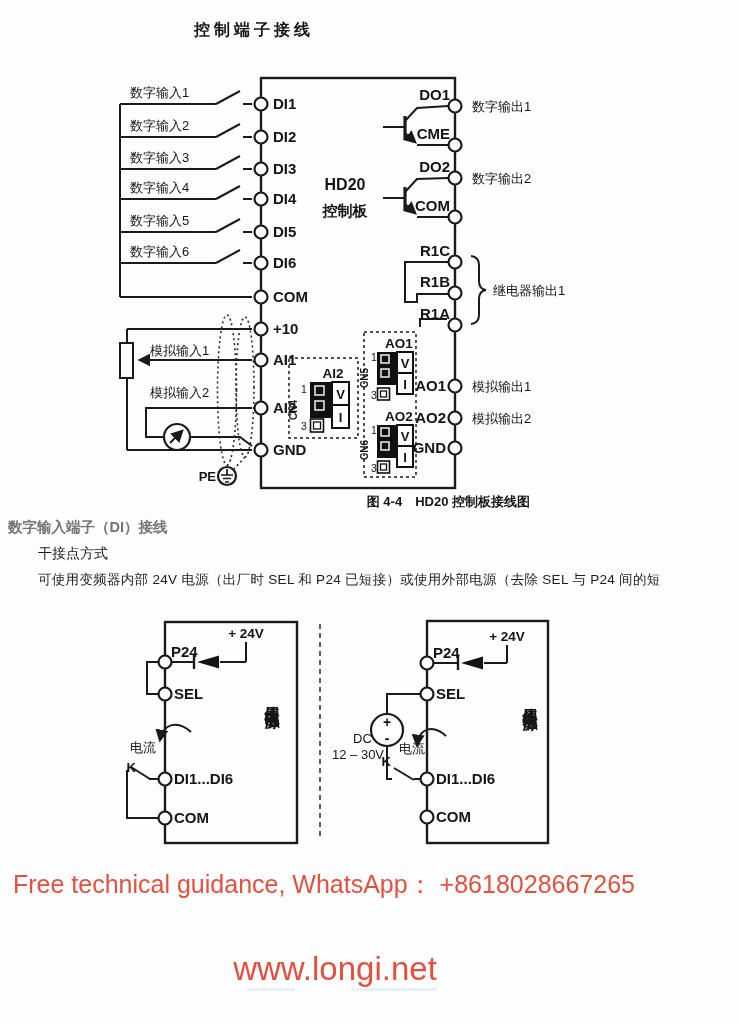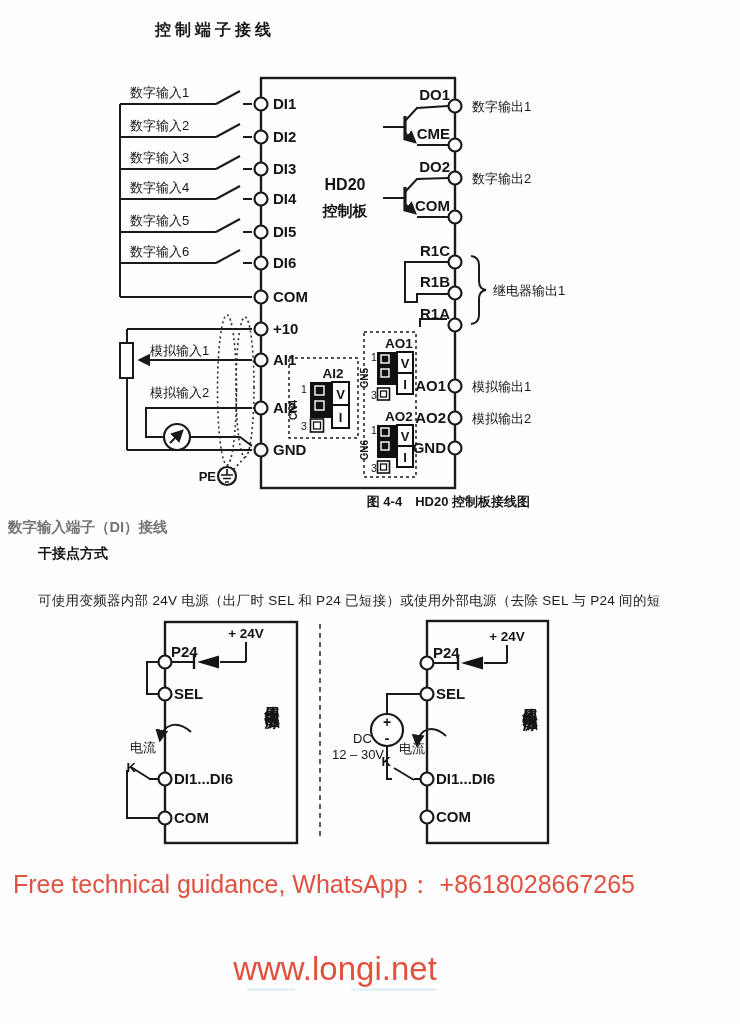--- a/index.html
+++ b/index.html
@@ -1,22 +1,22 @@
 <!DOCTYPE html>
 <html><head>
 <meta charset="utf-8">
 <style>
   html,body{margin:0;padding:0;background:#ffffff;}
   .page{position:relative;width:740px;height:1024px;background:#fefefe;overflow:hidden;
         font-family:"Liberation Sans","DejaVu Sans",sans-serif;color:#111;}
   .abs{position:absolute;}
-  .title{font-size:16px;font-weight:bold;letter-spacing:4px;color:#161616;}
+  .title{font-size:16px;font-weight:bold;letter-spacing:4px;color:#161616;margin-left:39px;}
   .caption{font-size:13px;font-weight:bold;text-align:right;color:#161616;}
   .heading{font-size:14.5px;font-weight:bold;color:#737373;}
-  .subheading{font-size:14px;font-weight:bold;color:#161616;}
+  .subheading{font-size:14px;font-weight:normal;color:#161616;}
   .body-text{font-size:13.5px;color:#1c1c1c;letter-spacing:0.3px;}
   .vlabel{writing-mode:vertical-rl;text-orientation:upright;font-size:15px;font-weight:600;
           letter-spacing:1.5px;color:#161616;}
   .promo{font-size:25px;color:#E0513F;white-space:nowrap;}
   .website{font-size:33px;color:#E0513F;text-align:center;}
   .artifact{background:#dcedf7;opacity:0.7;}
   svg{position:absolute;left:0;overflow:visible;}
   svg text{font-family:"Liberation Sans","DejaVu Sans",sans-serif;fill:#141414;}
   .w{stroke:#1a1a1a;stroke-width:2;fill:none;}
   .w3{stroke:#1a1a1a;stroke-width:2.4;fill:none;}
@@ -224,21 +224,21 @@
       <text class="vi" x="405" y="383" text-anchor="middle">V</text>
       <rect x="397" y="388" width="16" height="21" class="cell"></rect>
       <text class="vi" x="405" y="404" text-anchor="middle">I</text>
     </g>
   </svg>
 
   <div class="abs caption" style="left:180px;top:493px;width:350px;">图 4-4　HD20 控制板接线图</div>
 
   <div class="abs heading" style="left:8px;top:518px;">数字输入端子（DI）接线</div>
   <div class="abs subheading" style="left:38px;top:545px;">干接点方式</div>
-  <div class="abs body-text" style="left:38px;top:592px;width:690px;">可使用变频器内部 24V 电源（出厂时 SEL 和 P24 已短接）或使用外部电源（去除 SEL 与 P24 间的短</div>
+  <div class="abs body-text" style="left:38px;top:571px;width:690px;">可使用变频器内部 24V 电源（出厂时 SEL 和 P24 已短接）或使用外部电源（去除 SEL 与 P24 间的短</div>
 
   <svg style="top:612px;" width="740" height="235" viewBox="0 0 740 235">
 
     <g>
       <rect x="165" y="10" width="132" height="221" fill="#ffffff" class="w3"></rect>
       <text x="246" y="26" text-anchor="middle" font-size="13.5" font-weight="bold">+ 24V</text>
       <path class="w" d="M246 30 V50"></path>
       <path class="w" d="M246 50 H220"></path>
       <polygon points="219,43.5 219,56.5 197,50" fill="#141414"></polygon>
       <path d="M194 43 V57" stroke="#1a1a1a" stroke-width="2.4" fill="none"></path>

